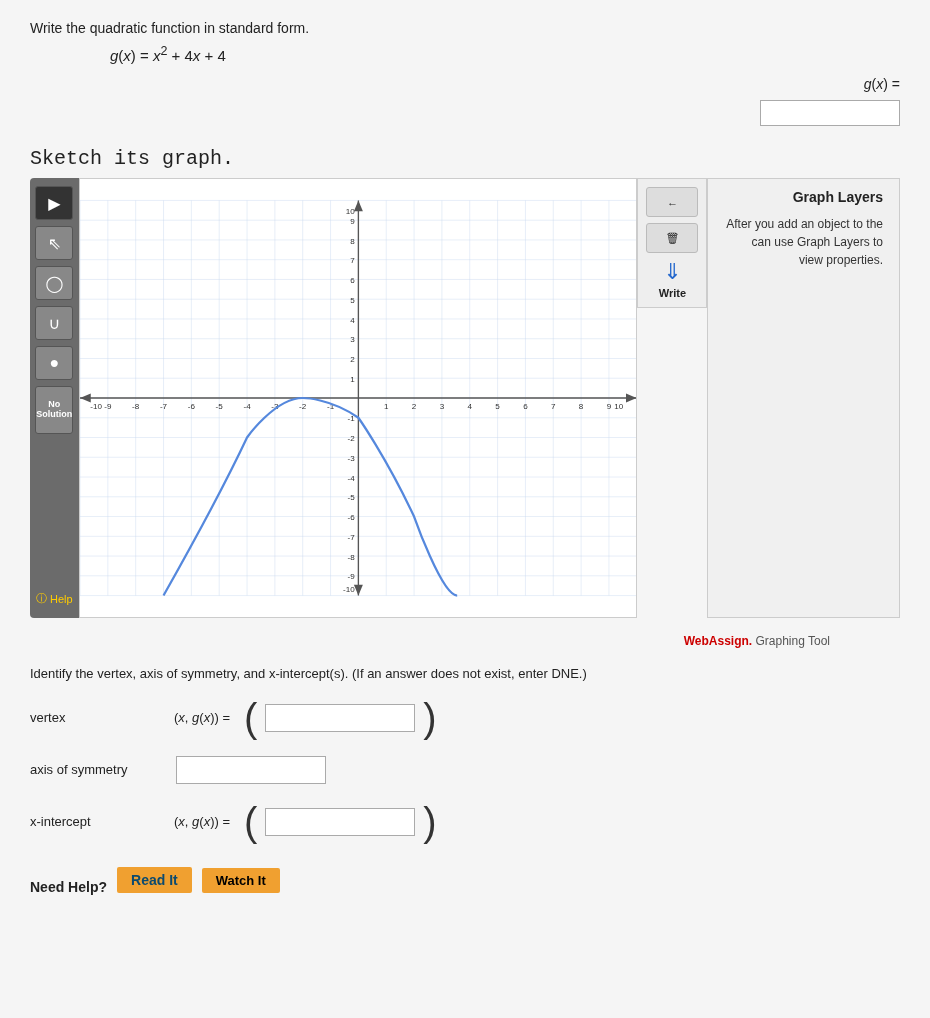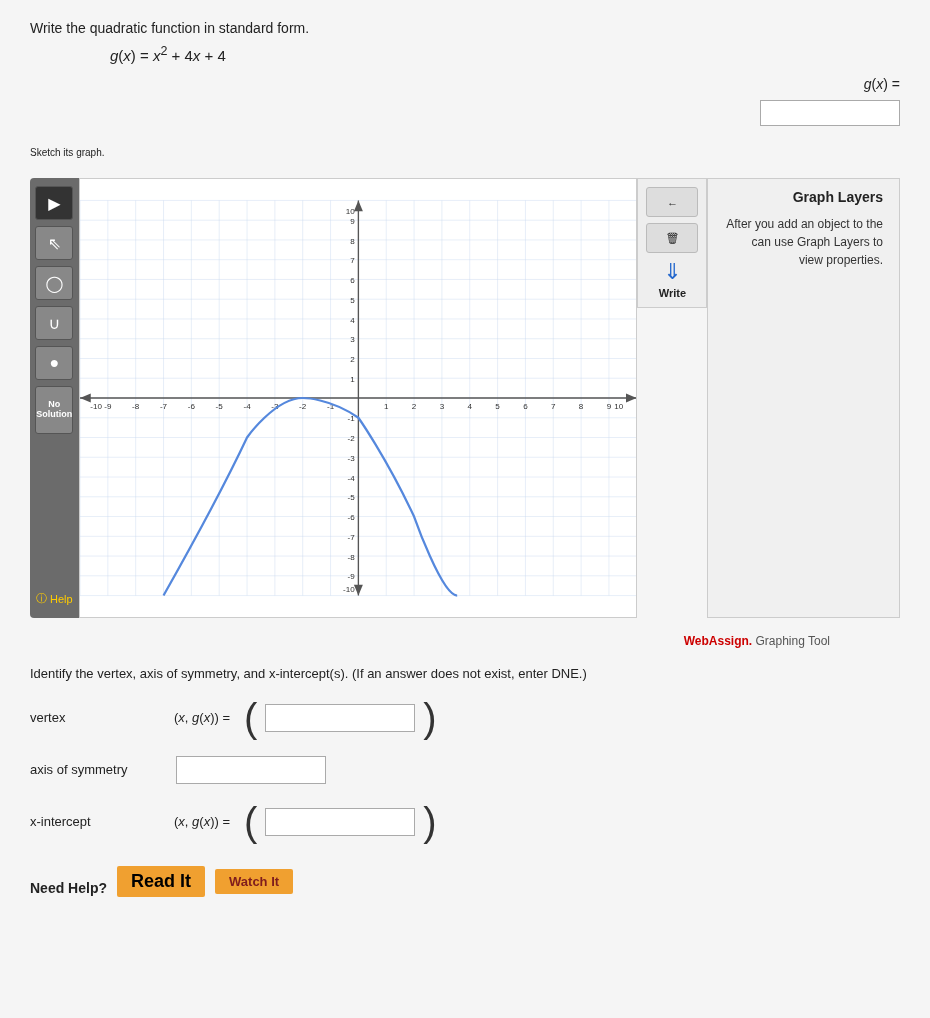--- a/index.html
+++ b/index.html
@@ -29,21 +29,21 @@
     }
     .gx-label { font-size: 14px; }
     .gx-input {
       border: 1px solid #aaa;
       background: white;
       width: 140px;
       height: 26px;
       padding: 2px 6px;
       font-size: 14px;
     }
-    .sketch-label { font-size: 10px; margin-bottom: 20px; }
+    .sketch-label { font-size: 20px; margin-bottom: 8px; font-family: Liberation Mono, monospace; }
 
     
     .graph-area {
       display: flex;
       align-items: flex-start;
       gap: 0;
       margin-bottom: 16px;
     }
 
     .graph-tools {
@@ -230,35 +230,35 @@
     .need-help-label {
       font-size: 14px;
       font-weight: bold;
       color: #222;
       margin-top: 13px;
     }
     .help-action-btn {
       background: #f0a030;
       border: none;
       padding: 5px 14px;
-      font-size: 18px;
+      font-size: 14px;
       font-weight: bold;
       cursor: pointer;
       border-radius: 2px;
-      color: #000000;
+      color: #0c4a6e;
     }
     .help-action-btn2 {
       background: #f0a030;
       border: none;
       padding: 5px 14px;
       font-size: 13px;
       font-weight: bold;
       cursor: pointer;
       border-radius: 2px;
-      color: #7f1d1d;
+      color: #000000;
     }
 
     
     .grid-svg { position: absolute; top: 0; left: 0; width: 100%; height: 100%; }
   </style>
 </head>
 <body>
 
 <div class="problem-title">
   <span>Write the quadratic function in standard form.</span>

